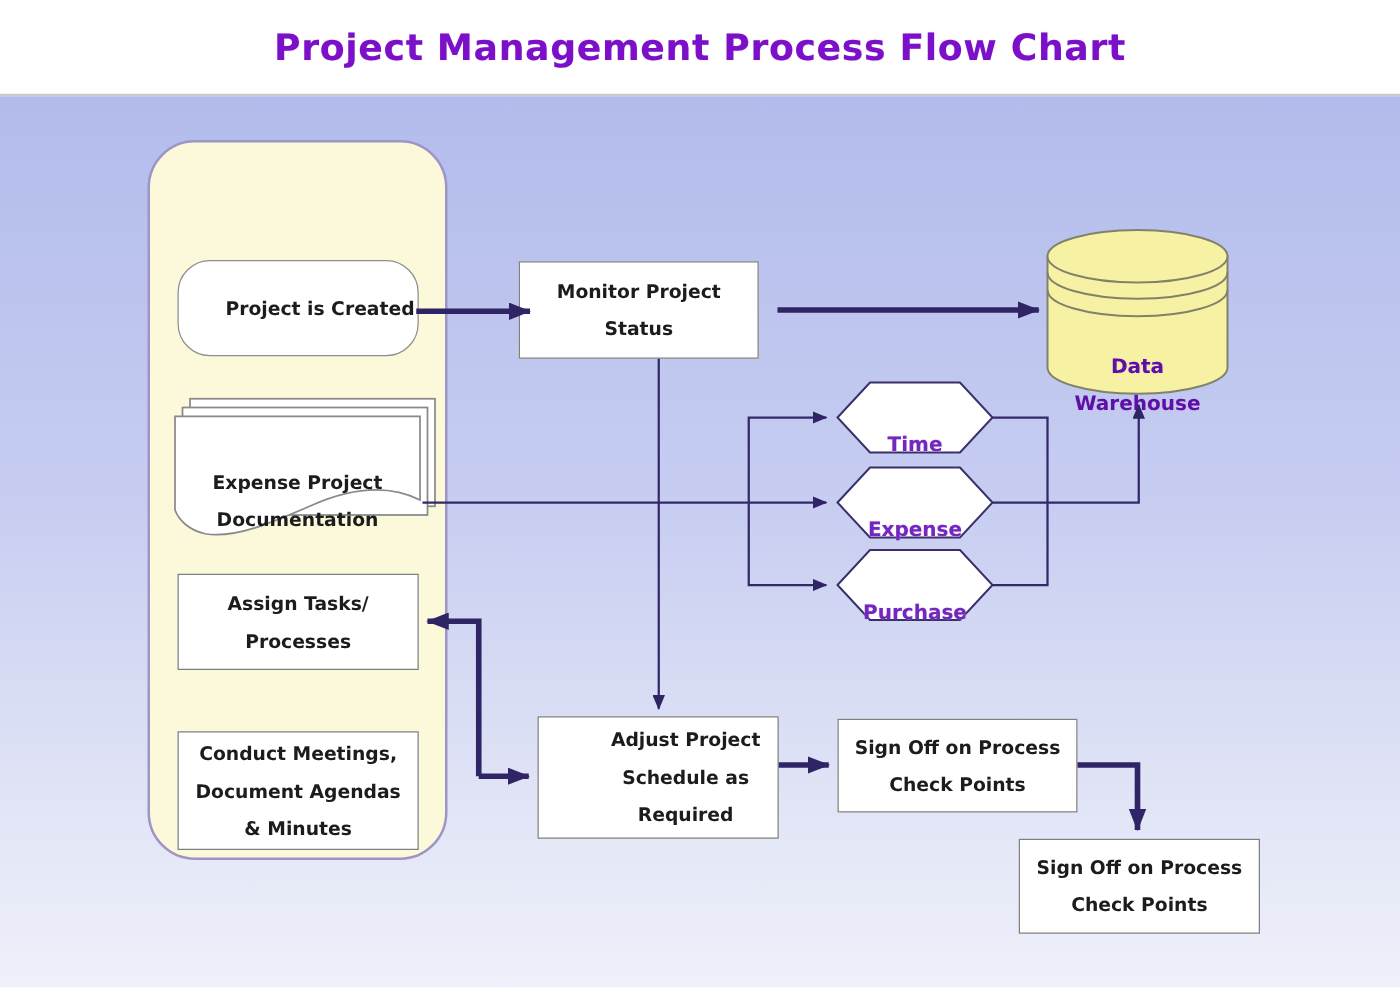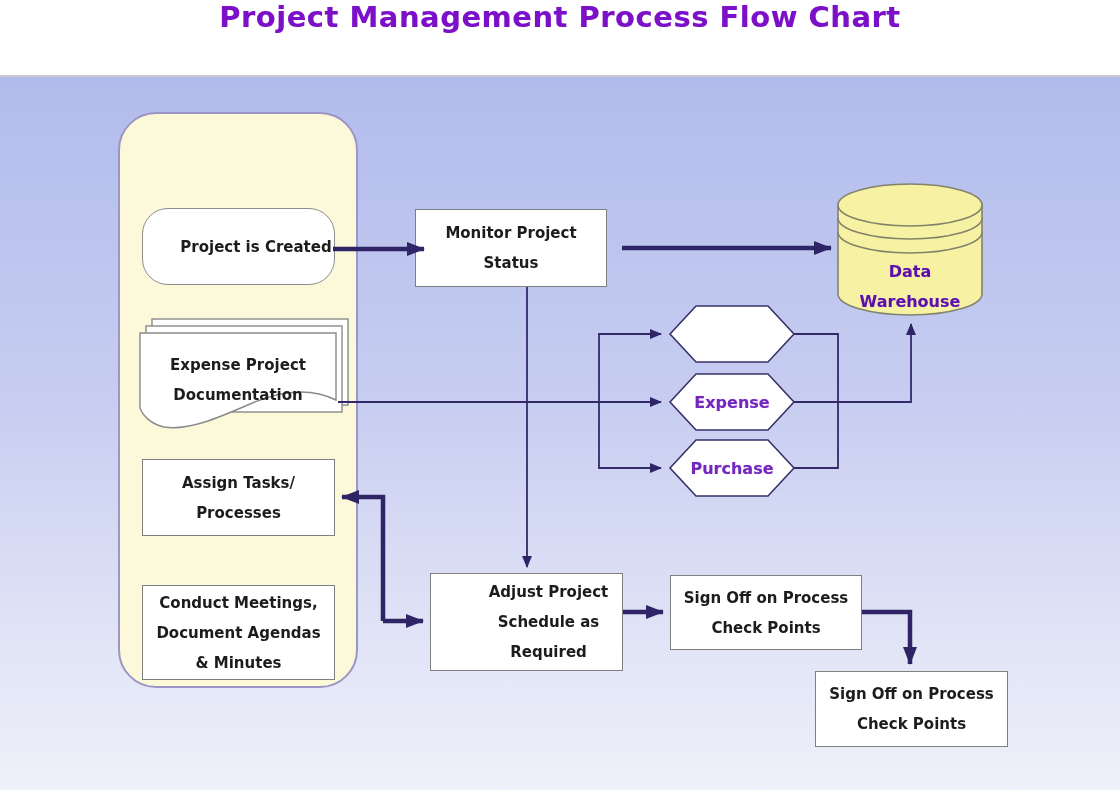--- a/index.html
+++ b/index.html
@@ -1,21 +1,21 @@
 <!DOCTYPE html>
 <html><head>
 <meta charset="utf-8">
 <style>
   html,body{margin:0;padding:0;}
   body{width:1120px;height:790px;overflow:hidden;font-family:"DejaVu Sans","Liberation Sans",sans-serif;}
   #canvas{position:relative;width:1120px;height:790px;background:#fff;}
 
   
   #header{position:absolute;left:0;top:0;width:1120px;height:75px;background:#ffffff;
-          border-bottom:2px solid #c9c9ce;display:flex;align-items:flex-start;justify-content:center;}
+          border-bottom:2px solid #c9c9ce;display:flex;align-items:center;justify-content:center;}
   #title{font-size:29px;font-weight:bold;color:#7c10c8;letter-spacing:.5px;
          text-shadow:0 0 1px #d9c2ef;}
 
   
   #diagram{position:absolute;left:0;top:77px;width:1120px;height:713px;
            background:linear-gradient(180deg,#b2bcec 0%,#c7cdf1 45%,#e2e5f6 80%,#eef0fa 100%);}
 
   
   .abs{position:absolute;}
 
@@ -35,21 +35,21 @@
 
   #created-box{left:142px;top:131px;width:193px;height:77px;padding-left:35px;}
   #assign-box{left:142px;top:382px;width:193px;height:77px;}
   #conduct-box{left:142px;top:508px;width:193px;height:95px;}
   #monitor-box{left:415px;top:132px;width:192px;height:78px;}
   #adjust-box{left:430px;top:496px;width:193px;height:98px;padding-left:44px;}
   #signoff1-box{left:670px;top:498px;width:192px;height:75px;}
   #signoff2-box{left:815px;top:594px;width:193px;height:76px;}
 
   .shape-label{z-index:10;display:flex;flex-direction:column;align-items:center;justify-content:center;
-               font-weight:bold;text-align:center;pointer-events:none;}
+               font-weight:bold;text-align:center;pointer-events:none;margin-top:21px;}
   #doc-label{left:140px;top:268px;width:196px;height:70px;font-size:15px;color:#1c1c1c;line-height:30px;}
   #time-label,#expense-label,#purchase-label{width:124px;height:56px;font-size:16px;color:#7327be;
       text-shadow:0 0 1px #c9a8ea;}
   #time-label{left:670px;top:229px;}
   #expense-label{left:670px;top:297px;text-align:right;}
   #purchase-label{left:670px;top:363px;}
   #warehouse-label{left:838px;top:179px;width:144px;height:62px;font-size:16px;color:#5c10a6;line-height:30px;
       text-shadow:0 0 1px #cdb0ec;}
 
   svg.layer{position:absolute;left:0;top:0;z-index:5;pointer-events:none;}
@@ -125,20 +125,23 @@
     <div id="signoff1-box" class="abs box">
       <span>Sign Off on Process</span>
       <span>Check Points</span>
     </div>
 
     <div id="signoff2-box" class="abs box">
       <span>Sign Off on Process</span>
       <span>Check Points</span>
     </div>
 
+    <div id="time-label" class="abs shape-label">
+      <span>Time</span>
+    </div>
     <div id="expense-label" class="abs shape-label">
       <span>Expense</span>
     </div>
     <div id="purchase-label" class="abs shape-label">
       <span>Purchase</span>
     </div>
     <div id="warehouse-label" class="abs shape-label">
       <span>Data</span>
       <span>Warehouse</span>
     </div>

